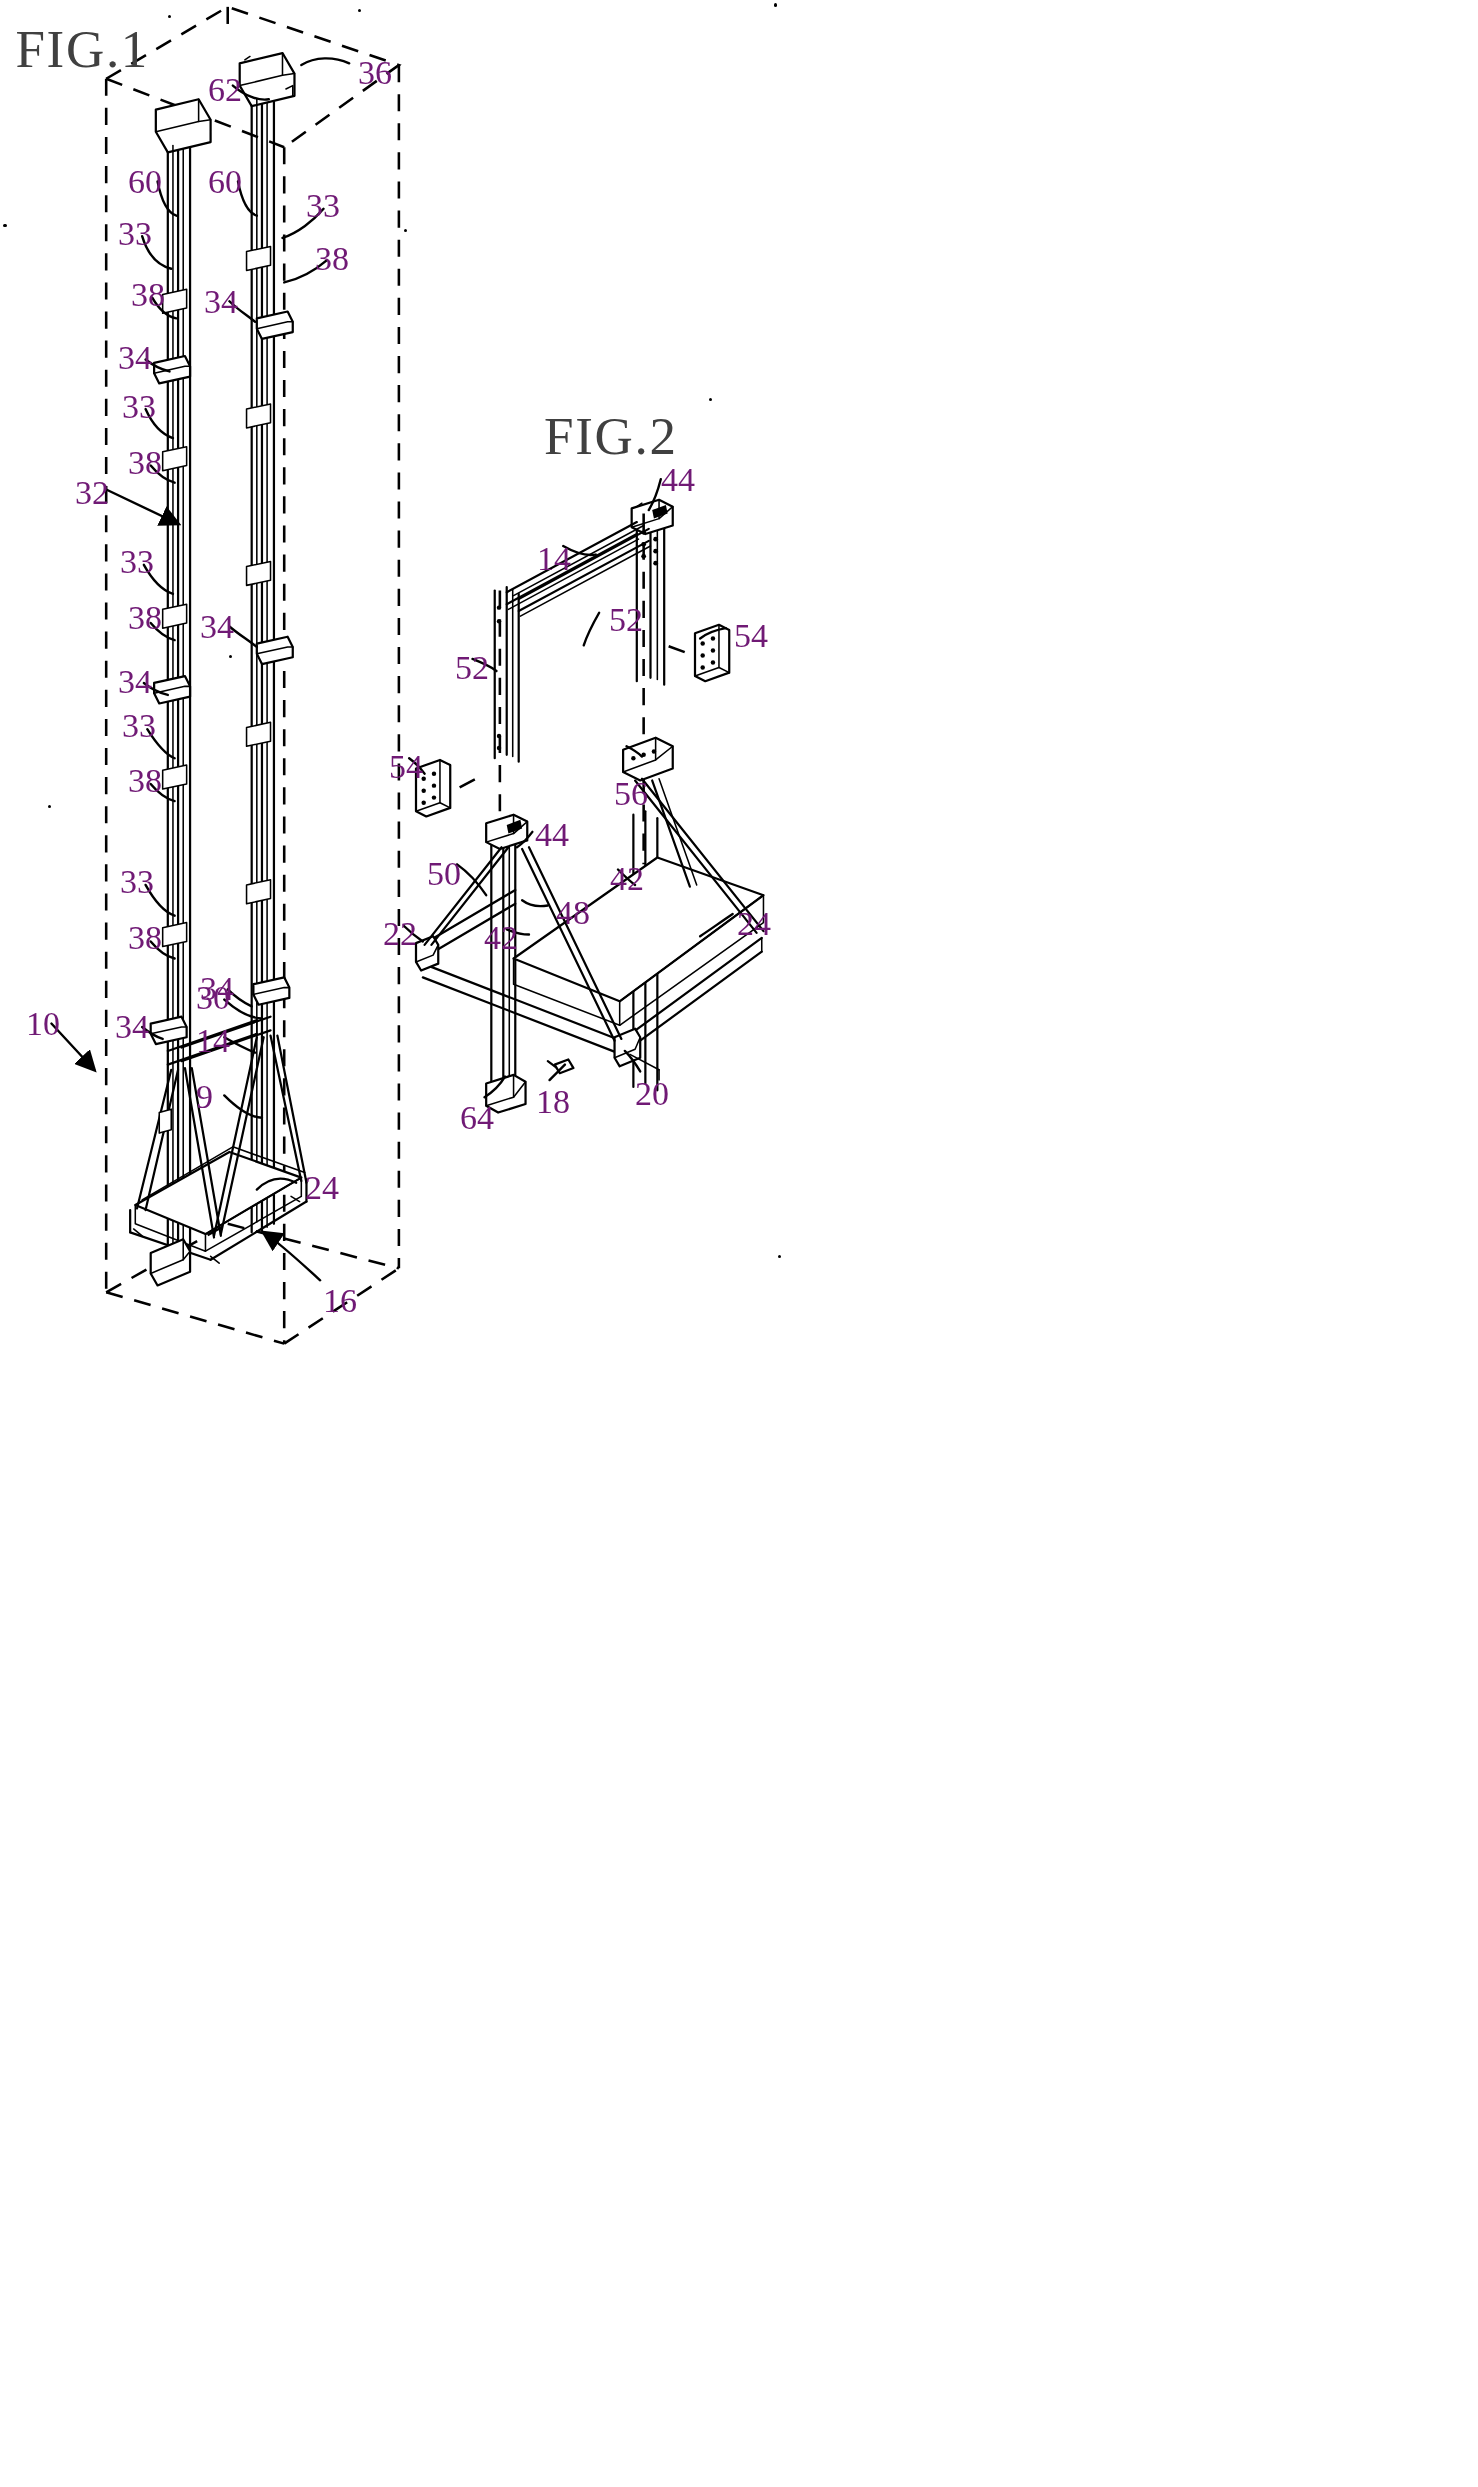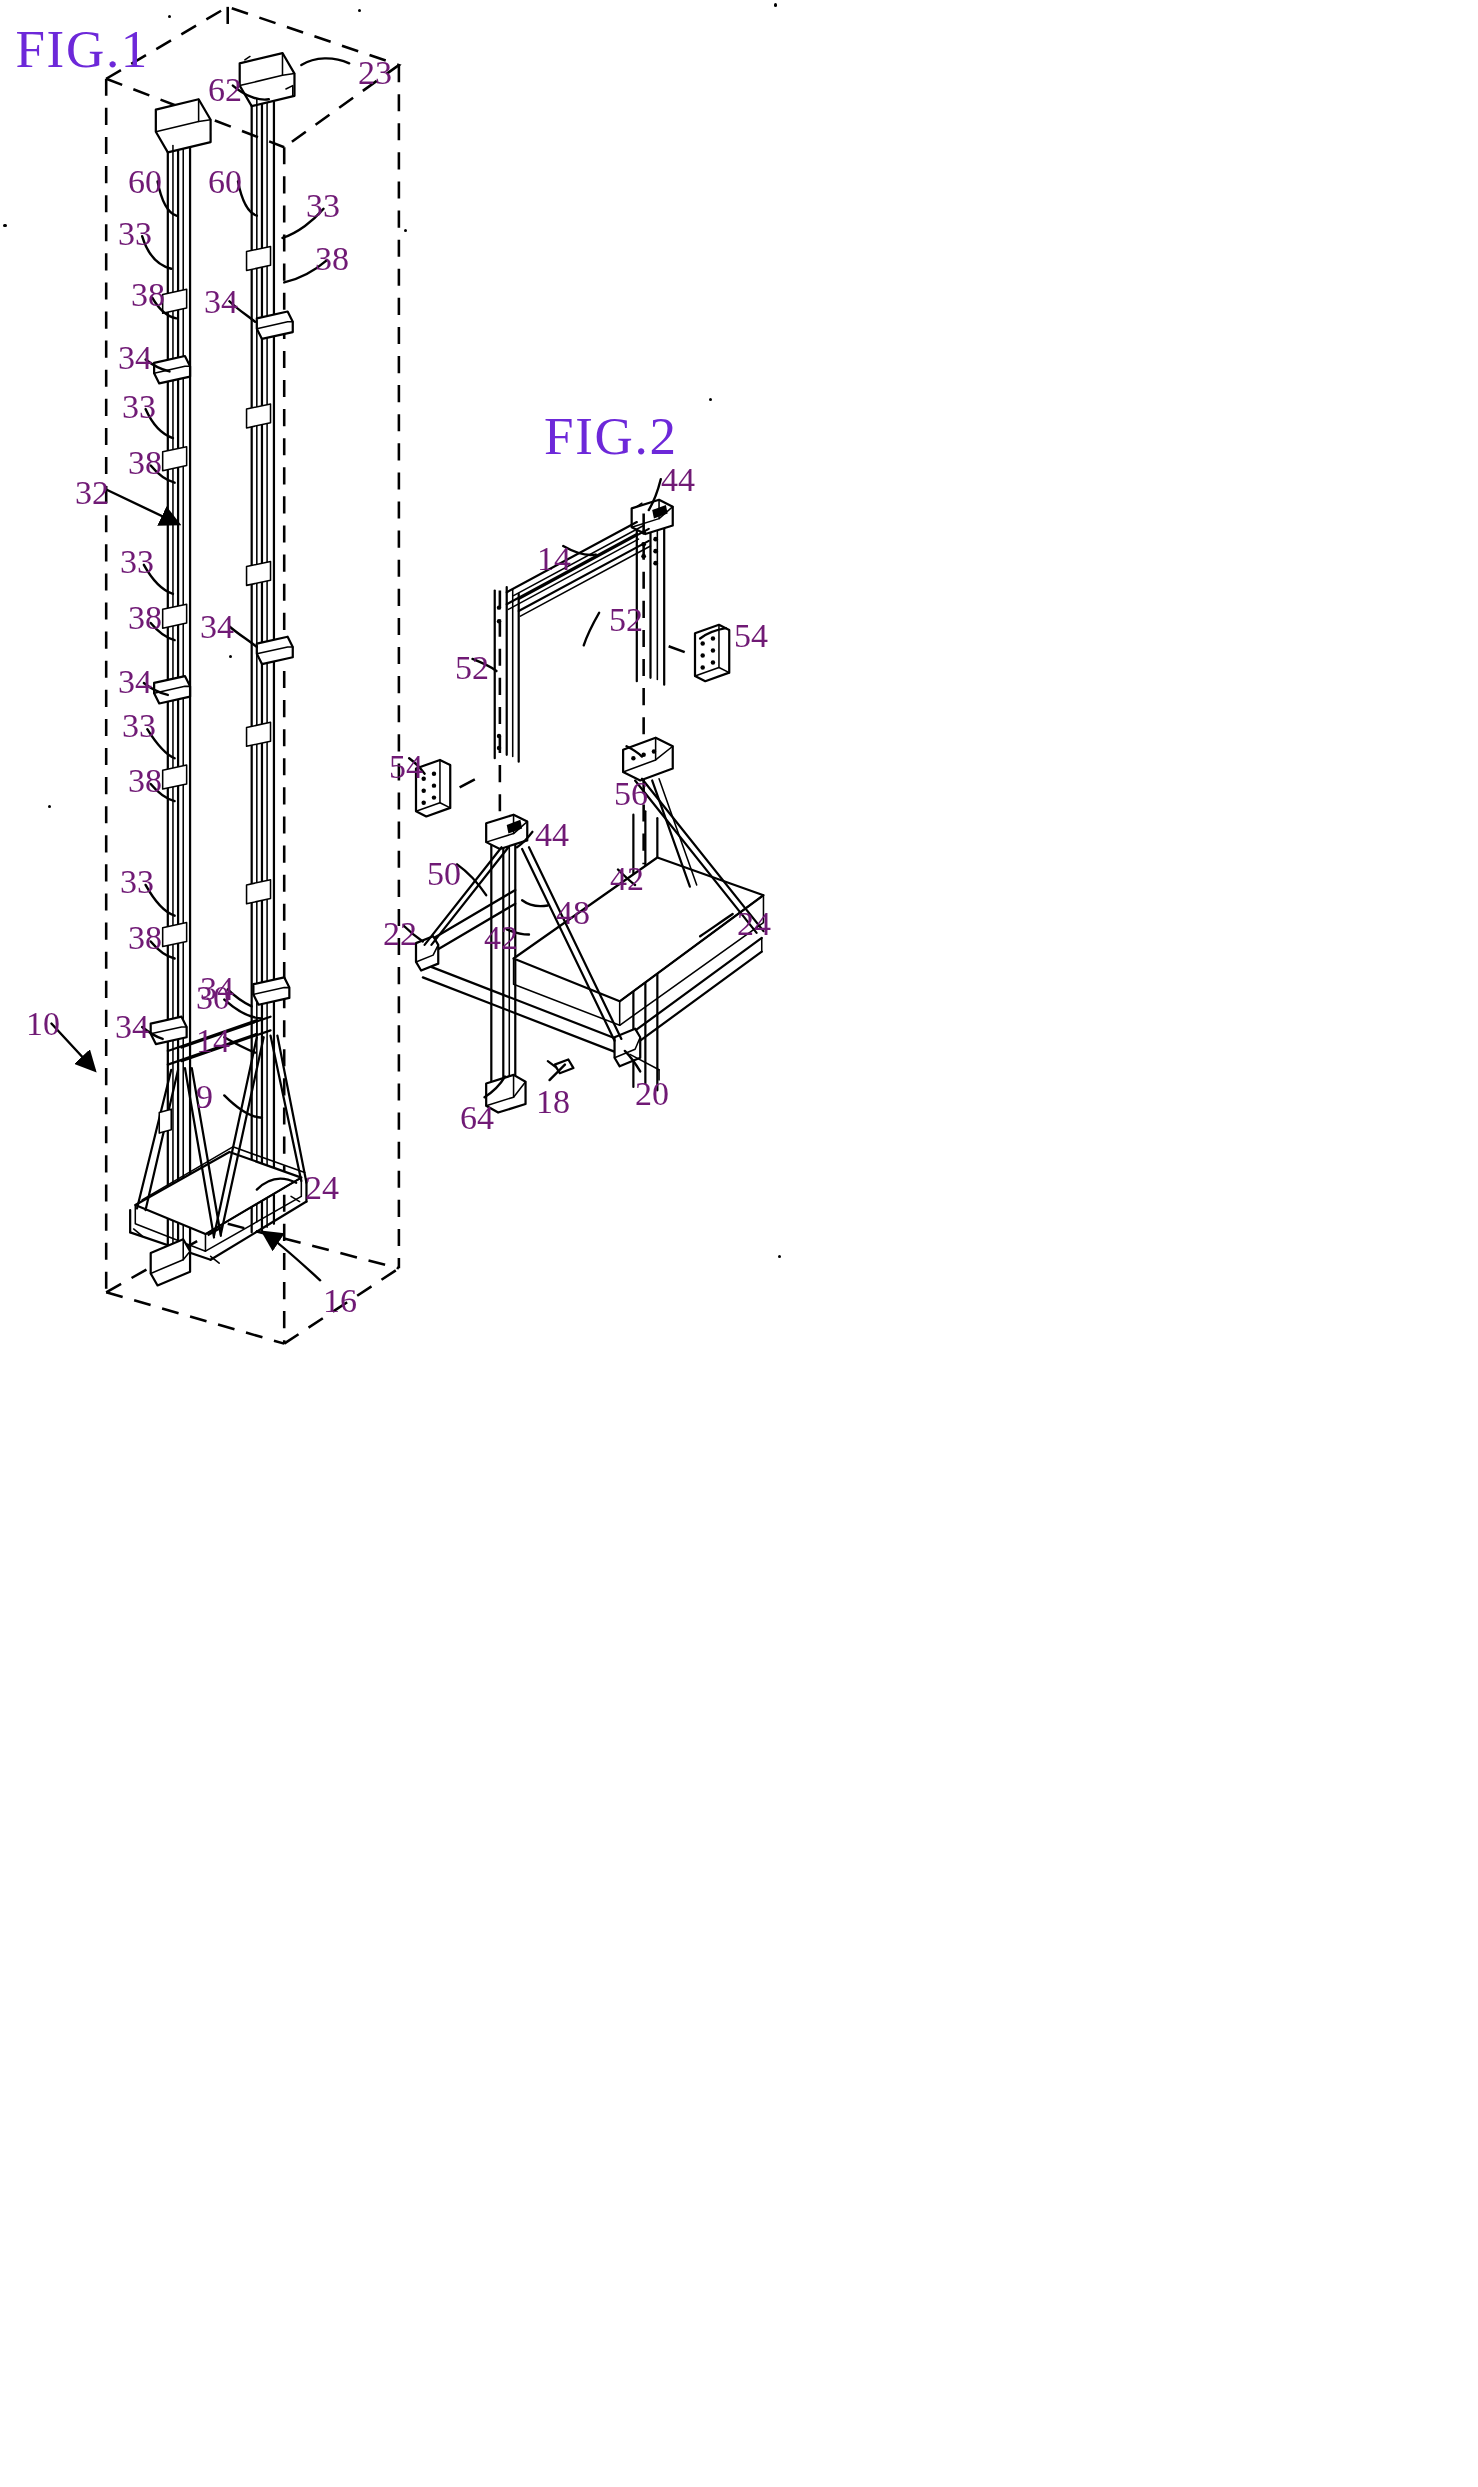--- a/index.html
+++ b/index.html
@@ -25,21 +25,21 @@
     top: 0;
     width: 1479px;
     height: 2487px;
   }
   .fig-title {
     position: absolute;
     font-family: "Liberation Serif", serif;
     font-size: 53px;
     letter-spacing: 1.7px;
     white-space: nowrap;
-    color: #6d28d9;
+    color: #404040;
   }
   .ref {
     position: absolute;
     font-family: "Liberation Serif", serif;
     font-size: 34px;
     white-space: nowrap;
     color: #701a75;
     line-height: 1;
   }
   .speck {
@@ -359,21 +359,21 @@
       <path class="lead" d="M566,1282 C576,1276 584,1268 590,1258"></path>
       <path class="lead" d="M642,1262 C650,1254 656,1248 660,1244"></path>
       <path class="lead" d="M748,1252 C742,1242 736,1234 730,1228"></path>
     </g>
 
   </svg>
 
   <div class="fig-title" style="left:15.4px; top:19px;">FIG.1</div>
   <div class="fig-title" style="left:544px; top:406px;">FIG.2</div>
 
-  <div class="ref" style="left:358px; top:56px;">23</div>
+  <div class="ref" style="left:358px; top:56px;">36</div>
   <div class="ref" style="left:208px; top:73px;">62</div>
   <div class="ref" style="left:128px; top:165px;">60</div>
   <div class="ref" style="left:208px; top:165px;">60</div>
   <div class="ref" style="left:306px; top:189px;">33</div>
   <div class="ref" style="left:118px; top:217px;">33</div>
   <div class="ref" style="left:315px; top:242px;">38</div>
   <div class="ref" style="left:131px; top:278px;">38</div>
   <div class="ref" style="left:204px; top:285px;">34</div>
   <div class="ref" style="left:118px; top:341px;">34</div>
   <div class="ref" style="left:122px; top:390px;">33</div>

